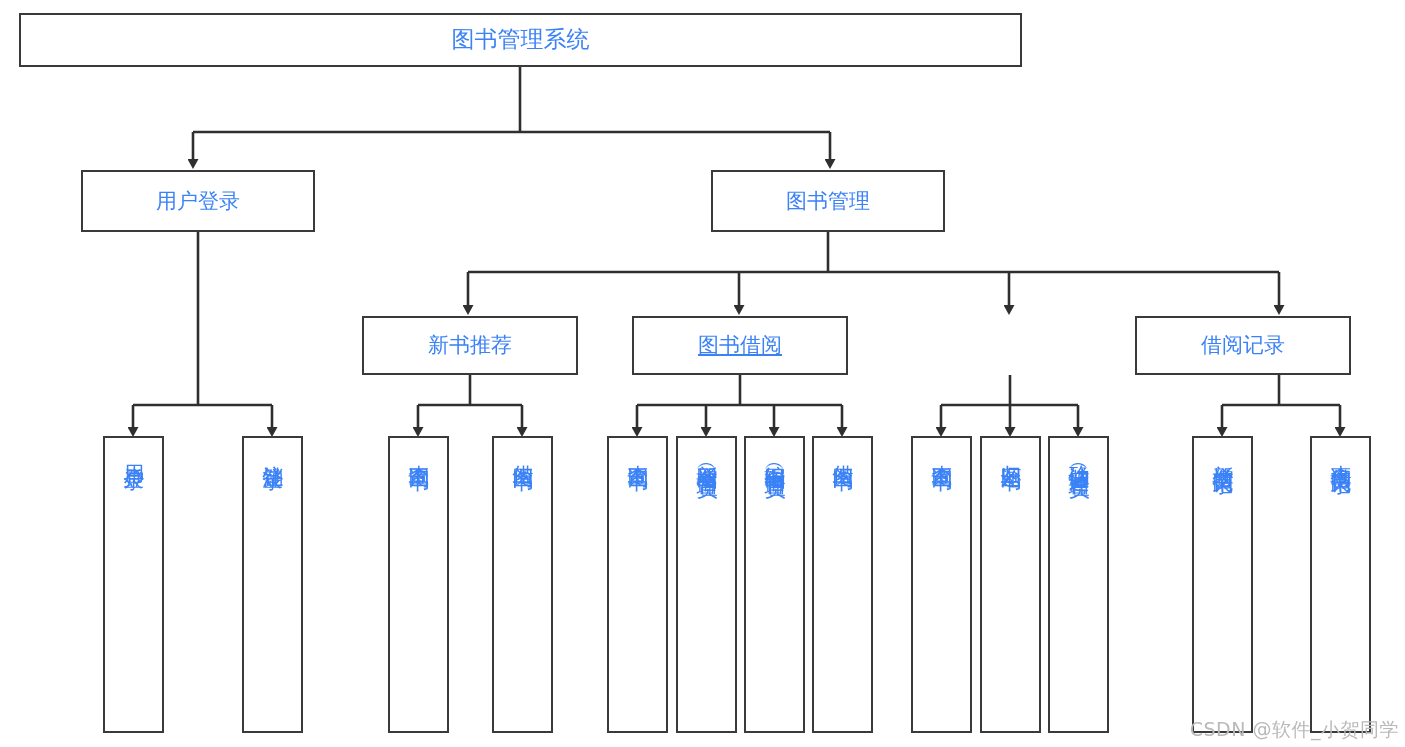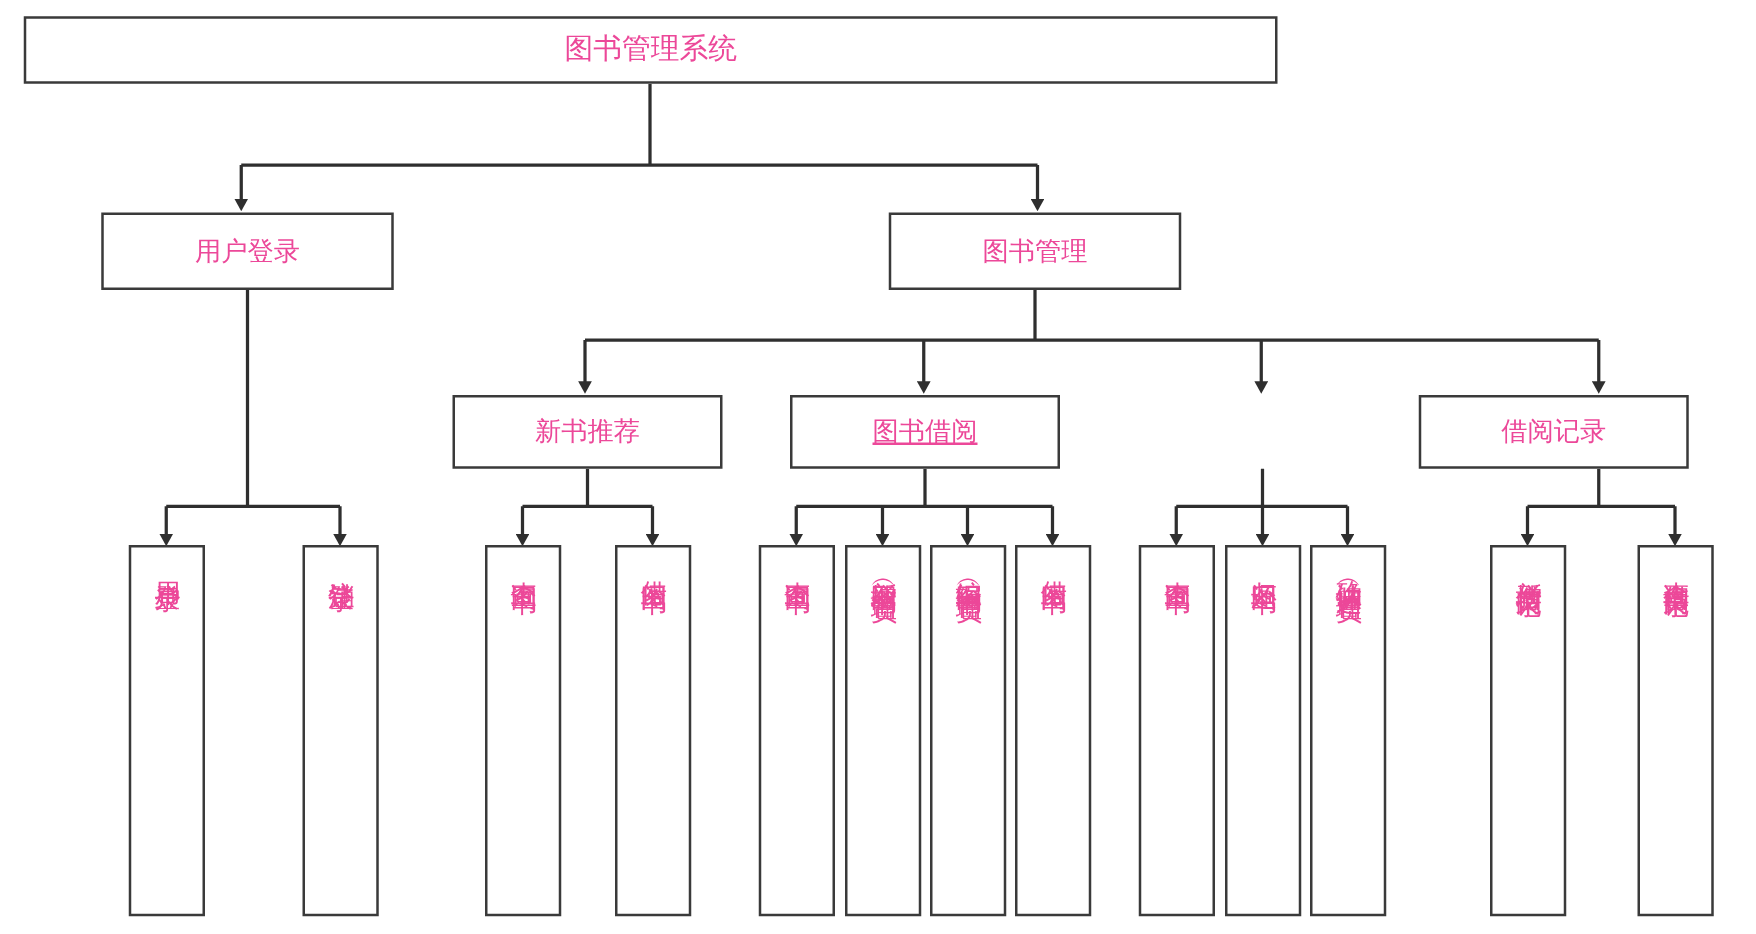--- a/index.html
+++ b/index.html
@@ -24,21 +24,21 @@
     top: 0;
     width: 1405px;
     height: 747px;
     pointer-events: none;
   }
   .node {
     position: absolute;
     box-sizing: border-box;
     background: #ffffff;
     border: 2px solid #3a3a3a;
-    color: #ec4899;
+    color: #3b82f6;
     display: flex;
     align-items: center;
     justify-content: center;
     text-align: center;
     line-height: 1.18;
   }
   .node-root {
     font-size: 23px;
   }
   .node-branch {
@@ -187,14 +187,15 @@
     <span class="vlabel">确认归还（管理员）</span>
   </div>
 
   <div class="node node-leaf" style="left:1192px; top:436px; width:61px; height:297px;">
     <span class="vlabel">新增借阅记录</span>
   </div>
   <div class="node node-leaf" style="left:1310px; top:436px; width:61px; height:297px;">
     <span class="vlabel">查询借阅记录</span>
   </div>
 
+  <div id="watermark">CSDN @软件_小贺同学</div>
 
 </div>
 
 </body></html>

